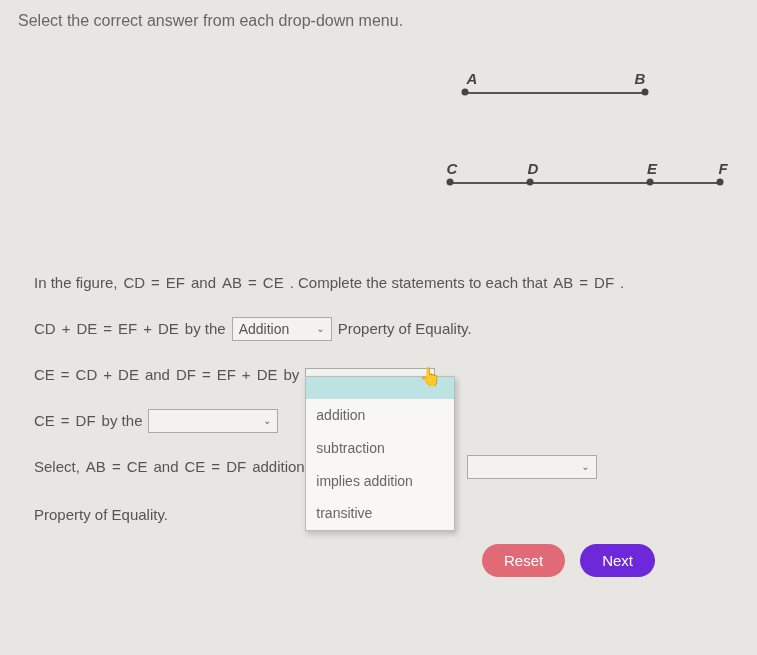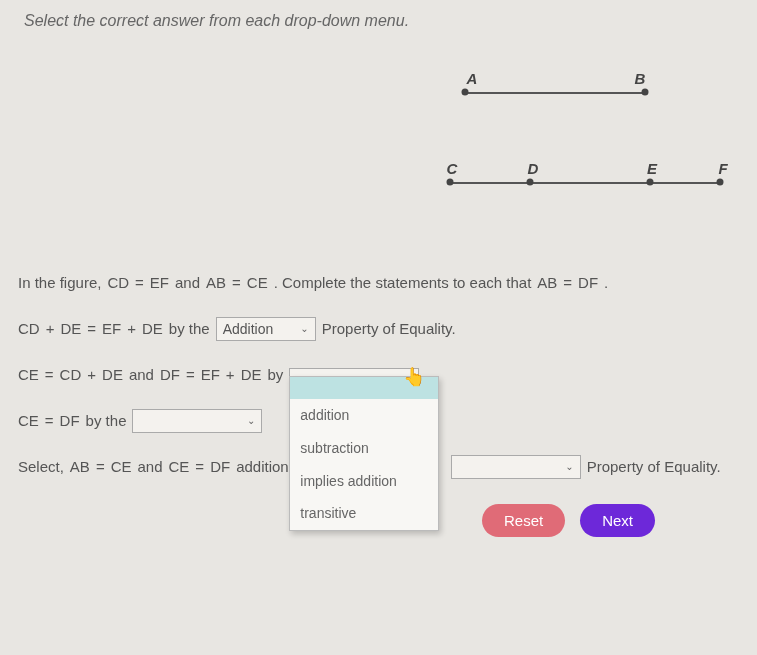--- a/index.html
+++ b/index.html
@@ -6,24 +6,23 @@
     body {
       width: 757px;
       height: 655px;
       background: #e8e6e2;
       font-family: Arial, sans-serif;
       color: #555;
       position: relative;
       overflow: hidden;
     }
     .instruction {
-      padding: 12px 24px;
+      padding: 12px 18px;
       font-size: 16px;
       color: #666;
-      font-style: italic;
     }
     .figure {
       position: relative;
       height: 180px;
       margin: 10px 0 30px 0;
     }
     .seg {
       position: absolute;
       height: 2px;
       background: #555;
@@ -38,21 +37,21 @@
     }
     .label {
       position: absolute;
       font-style: italic;
       font-weight: bold;
       font-size: 15px;
       color: #444;
       transform: translate(-50%, 0);
     }
     .content {
-      padding: 0 18px;
+      padding: 0 34px;
       font-size: 15px;
       line-height: 2.8;
     }
     .content .row {
       display: flex;
       align-items: center;
       flex-wrap: wrap;
       gap: 6px;
       margin-bottom: 4px;
     }
@@ -103,21 +102,21 @@
       position: absolute;
       top: -2px;
       right: -6px;
       font-size: 18px;
       z-index: 11;
     }
     .buttons {
       display: flex;
       gap: 15px;
       justify-content: center;
-      margin-top: 16px;
+      margin-top: 8px;
       padding-left: 380px;
     }
     .btn {
       padding: 8px 22px;
       border-radius: 20px;
       border: none;
       font-size: 15px;
       color: #fff;
       font-weight: 500;
     }

